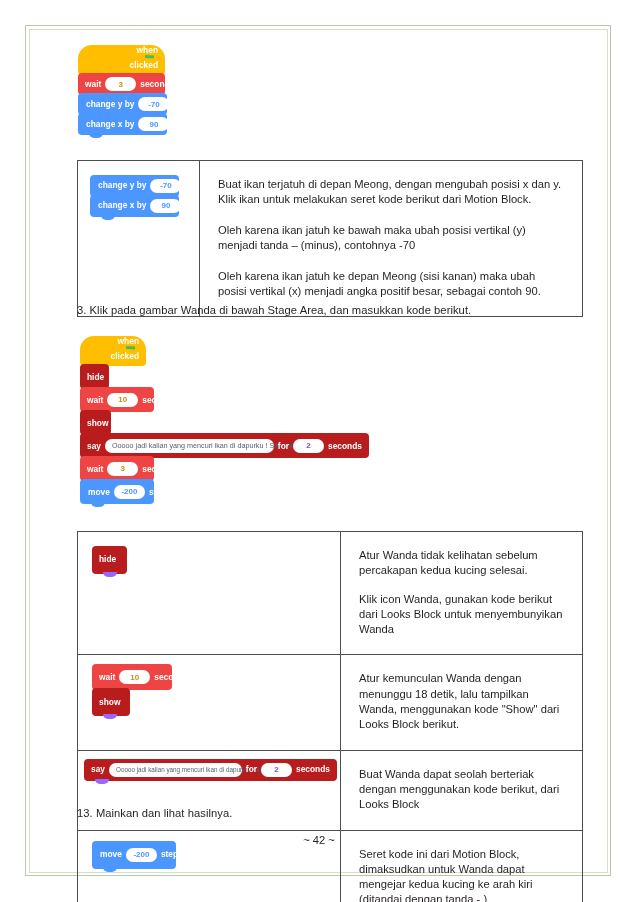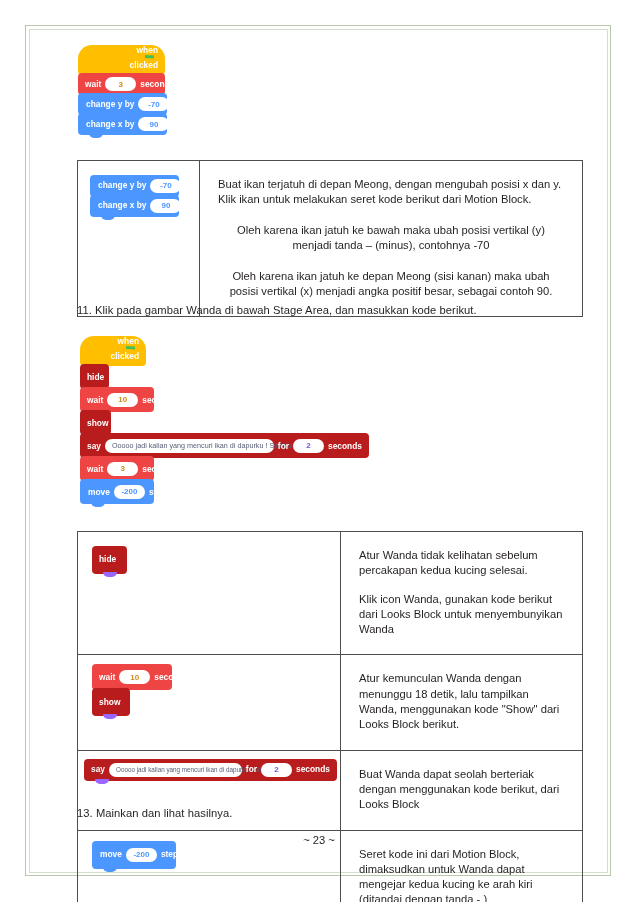--- a/index.html
+++ b/index.html
@@ -153,21 +153,21 @@
     border: 0.9px solid #4d4d4d;
     vertical-align: top;
     padding: 3px 5px 4px 5px;
     font-size: 11.2px;
     line-height: 15.3px;
     color: #231f20;
   }
   td.blockcell { padding: 0; position: relative; }
 
   p.tp { margin: 13px; }
-  p.tp.gap { margin-top: 15.3px; text-align: center; }
+  p.tp.gap { margin-top: 15.3px; }
 
   .pagenum {
     position: absolute;
     width: 100%;
     text-align: center;
     font-size: 11.2px;
     color: #231f20;
   }
 </style>
 </head>
@@ -229,21 +229,21 @@
     </td>
     <td>
       <p class="tp">Buat ikan terjatuh di depan Meong, dengan mengubah posisi x dan y. Klik ikan untuk melakukan seret kode berikut dari Motion Block.</p>
       <p class="tp gap">Oleh karena ikan jatuh ke bawah maka ubah posisi vertikal (y) menjadi tanda – (minus), contohnya -70</p>
       <p class="tp gap">Oleh karena ikan jatuh ke depan Meong (sisi kanan) maka ubah posisi vertikal (x) menjadi angka positif besar, sebagai contoh 90.</p>
     </td>
   </tr>
 </tbody>
   </table>
 
-<div class="abs doc-text" style="left:77px; top:303px;">11. Klik pada gambar Wanda di bawah Stage Area, dan masukkan kode berikut.</div>
+<div class="abs doc-text" style="left:77px; top:303px;">3. Klik pada gambar Wanda di bawah Stage Area, dan masukkan kode berikut.</div>
 
 <div class="stack" style="left:80px; top:336px;">
 
   <div class="blk events hat" style="width:66px;">
     <span>when</span>
     <span class="flag"></span>
     <span>clicked</span>
     <span class="bump"></span>
   </div>
 
@@ -361,13 +361,13 @@
     </td>
     <td>
       <p class="tp">Seret kode ini dari Motion Block, dimaksudkan untuk Wanda dapat mengejar kedua kucing ke arah kiri (ditandai dengan tanda - )</p>
     </td>
   </tr>
 </tbody>
   </table>
 
 <div class="abs doc-text" style="left:77px; top:806px;">13. Mainkan dan lihat hasilnya.</div>
 
-<div class="pagenum" style="left:0; top:834px;">~ 23 ~</div>
+<div class="pagenum" style="left:0; top:834px;">~ 42 ~</div>
 
 </body></html>

